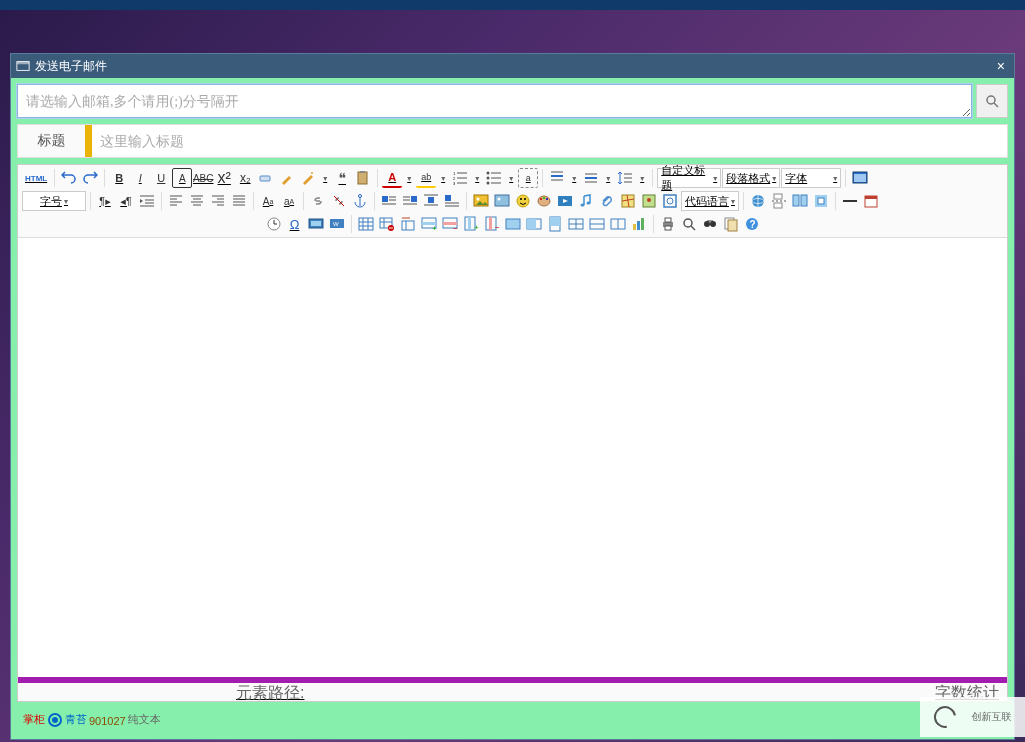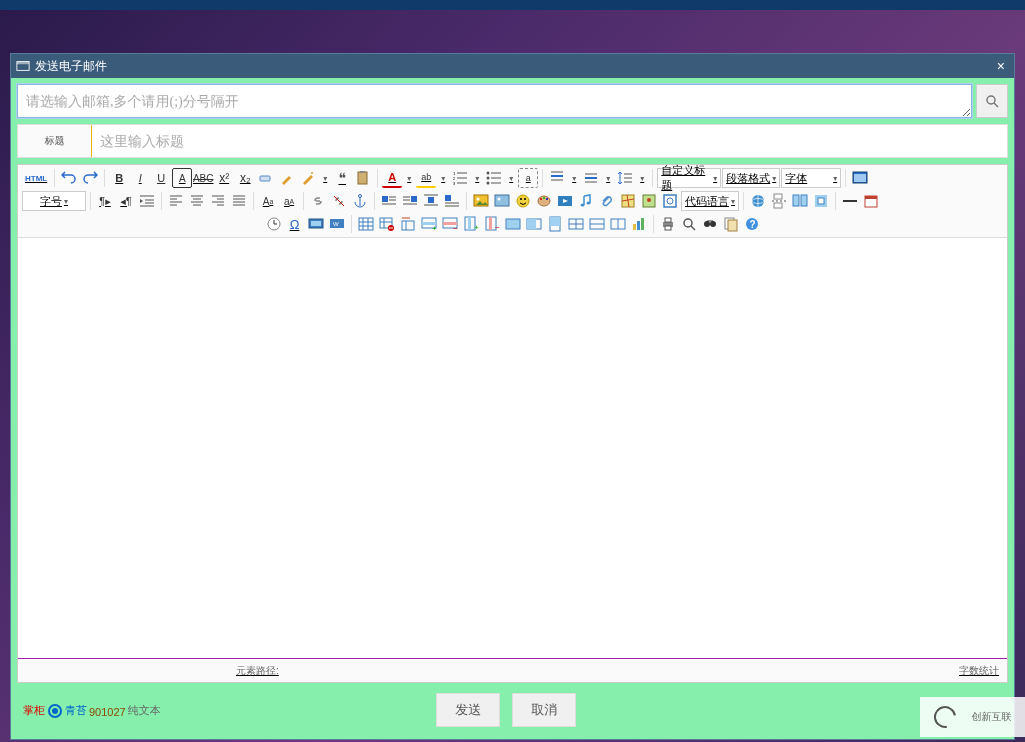--- a/index.html
+++ b/index.html
@@ -89,22 +89,22 @@
   border: 1px solid #ddd;
   margin-bottom: 6px;
   height: 34px;
 }
 .subject-label {
   width: 74px;
   display: flex;
   align-items: center;
   justify-content: center;
   background: #fafafa;
-  border-right: 1px solid #eab308;
-  font-size: 10px;
+  border-right: 7px solid #eab308;
+  font-size: 14px;
   color: #555;
 }
 .subject-input {
   flex: 1;
   border: none;
   padding: 0 8px;
   font-size: 14px;
   outline: none;
 }
 .subject-input::placeholder { color: #aaa; }
@@ -167,26 +167,26 @@
   cursor: pointer;
   font-size: 8px;
   color: #666;
 }
 .editor-area {
   flex: 1;
   background: #fff;
   overflow: auto;
 }
 .editor-footer {
-  border-top: 1px solid #a21caf;
+  border-top: 6px solid #a21caf;
   background: #fafafa;
   height: 24px;
   display: flex;
-  align-items: center;
-  font-size: 10px;
+  align-items: flex-start;
+  font-size: 16px;
   color: #666;
   padding: 0 8px;
 }
 .editor-footer .path { margin-left: 210px; }
 .editor-footer .wc { margin-left: auto; }
 .bottom-bar {
   display: flex;
   align-items: center;
   padding: 10px 6px 6px;
   gap: 8px;
@@ -316,21 +316,21 @@
               <svg class="svg-ico" viewBox="0 0 16 16">
                 <path d="M12 8 L15 5 L12 2 M15 5 H6 A4 4 0 0 0 6 13" fill="none" stroke="#2a6aca" stroke-width="1.5"></path>
               </svg>
             </span>
           <span class="tb-sep"></span>
           <span class="tb-btn ico" style="font-weight:bold">B</span>
           <span class="tb-btn ico" style="font-style:italic">I</span>
           <span class="tb-btn ico" style="text-decoration:underline">U</span>
           <span class="tb-btn" style="border:1px solid #333;font-size:10px">A</span>
           <span class="tb-btn ico" style="text-decoration:line-through;font-size:10px">ABC</span>
-          <span class="tb-btn ico" style="font-size:12px">x²</span>
+          <span class="tb-btn ico" style="font-size:16px">x²</span>
           <span class="tb-btn ico" style="font-size:12px">x₂</span>
           <span class="tb-btn">
               <svg class="svg-ico" viewBox="0 0 16 16">
                 <rect x="2" y="6" width="10" height="5" rx="1" fill="#d0e0f0" stroke="#5a8aca"></rect>
               </svg>
             </span>
           <span class="tb-btn">
               <svg class="svg-ico" viewBox="0 0 16 16">
                 <path d="M3 13 L6 10 L10 6 L12 8 L8 12 L5 15 Z" fill="#e0a030"></path>
               </svg>
@@ -805,24 +805,20 @@
     </div>
 
     <div class="bottom-bar">
       <div class="bottom-left">
         <span class="user-red">掌柜</span>
         <span class="radio-dot"></span>
         <span class="user-blue">青苔</span>
         <span class="user-brown">901027</span>
         <span class="plain-text">纯文本</span>
       </div>
-      <div class="action-btns">
-        <button class="action-btn">发送</button>
-        <button class="action-btn">取消</button>
-      </div>
       <div style="width:150px"></div>
     </div>
 
   </div>
 </div>
 
 <div class="watermark">
   <span class="logo-c"></span>
   <span>创新互联</span>
 </div>

